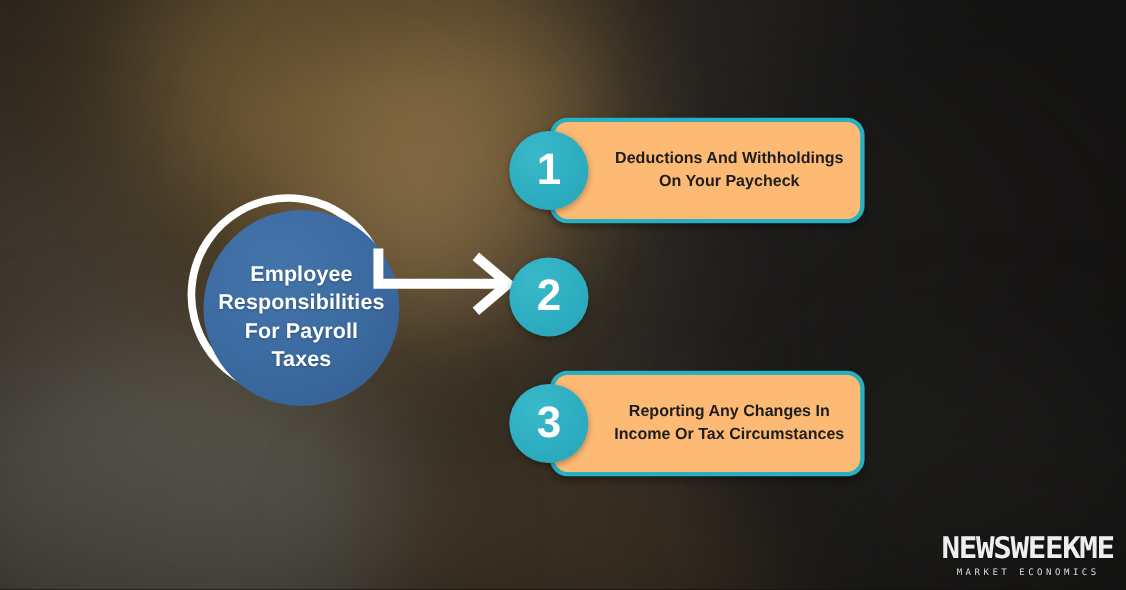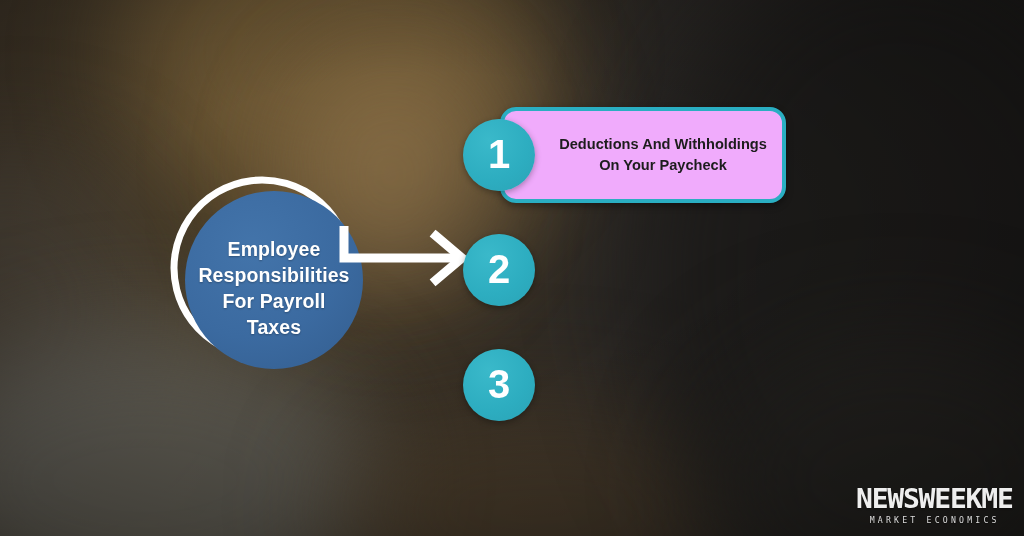--- a/index.html
+++ b/index.html
@@ -125,21 +125,21 @@
     width: 150px;
     height: 95px;
   }
 
   
   .card {
     position: absolute;
     left: 500px;
     width: 286px;
     height: 96px;
-    background: #f0abfc;
+    background: #fdba74;
     border: 4px solid #2aaec2;
     border-radius: 16px;
     box-sizing: border-box;
     box-shadow: 0 3px 7px rgba(0,0,0,0.38);
   }
   .card-1 { top: 107px; }
   .card-2 { top: 222px; }
   .card-3 { top: 337px; }
 
   .card-text {
@@ -241,20 +241,23 @@
     <div class="card-text">Deductions And Withholdings On Your Paycheck</div>
   </div>
   <div class="badge badge-1">
     <span>1</span>
   </div>
 
   <div class="badge badge-2">
     <span>2</span>
   </div>
 
+  <div class="card card-3">
+    <div class="card-text">Reporting Any Changes In Income Or Tax Circumstances</div>
+  </div>
   <div class="badge badge-3">
     <span>3</span>
   </div>
 
   <div class="logo">
     <div class="logo-word">NEWSWEEKME</div>
     <div class="logo-tag">MARKET ECONOMICS</div>
   </div>
 
 </div>

